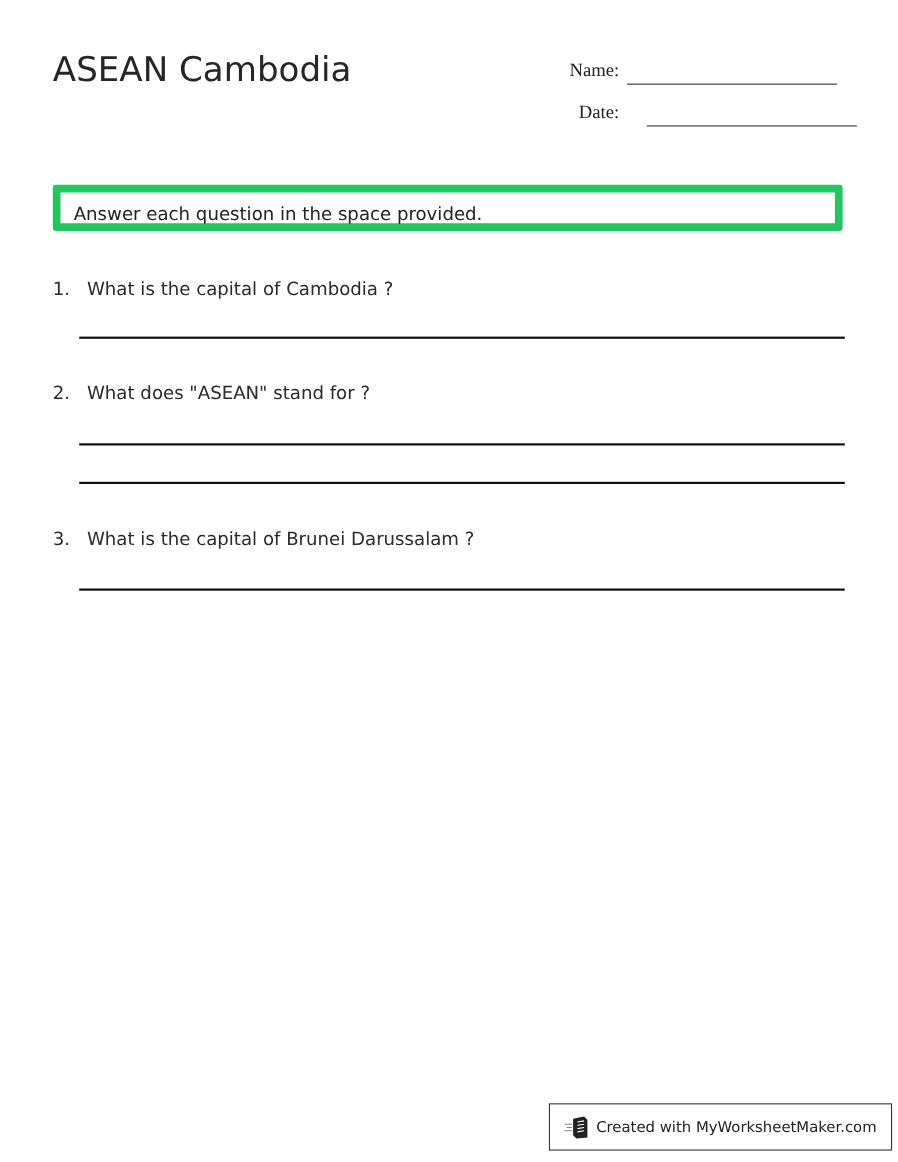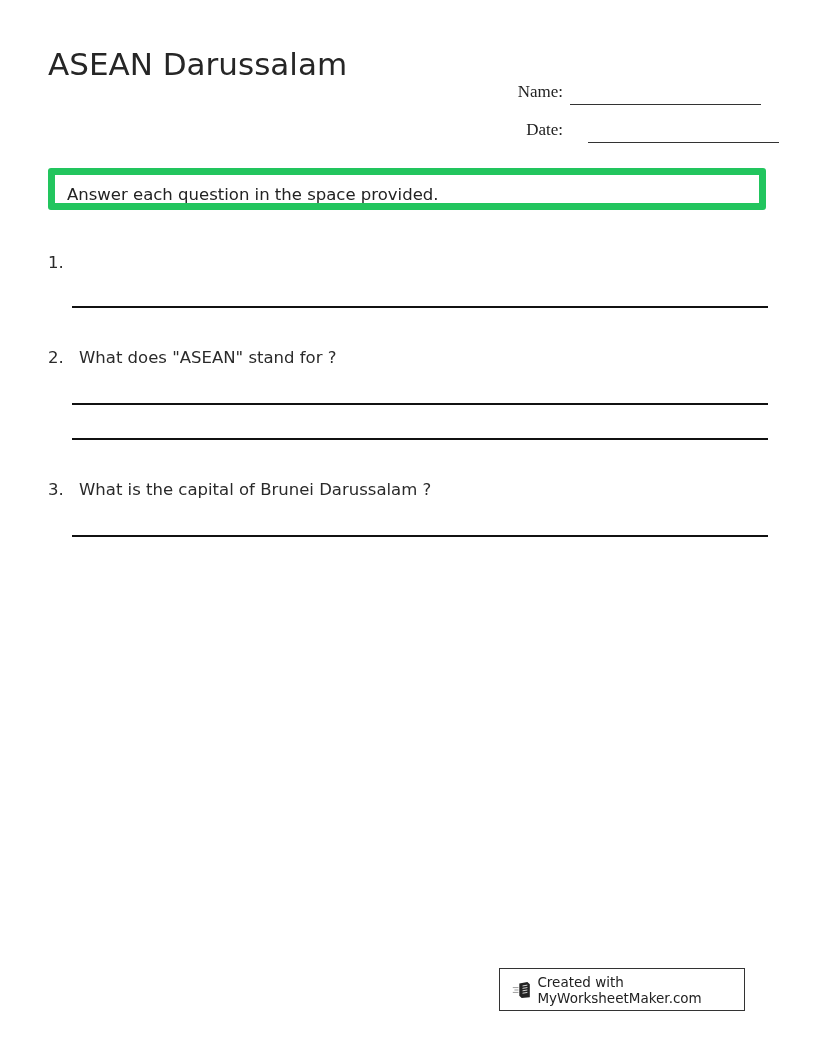--- a/index.html
+++ b/index.html
@@ -5,62 +5,63 @@
     html, body { margin: 0; padding: 0; background: #ffffff; }
     body { width: 816px; height: 1056px; position: relative; overflow: hidden; color: #222; }
     .title {
       position: absolute; left: 48px; top: 46px;
       font-family: "DejaVu Sans", sans-serif; font-size: 31px; font-weight: normal;
       color: #262626; letter-spacing: 0px; margin: 0;
     }
     .field-row { position: absolute; display: flex; align-items: flex-end; }
     .field-label {
       font-family: "Liberation Serif", serif; font-size: 17px; color: #222;
-      width: 56px; text-align: right; margin-right: 7px; line-height: 20px; margin-top: 28px;
+      width: 56px; text-align: right; margin-right: 7px; line-height: 20px;
     }
     .field-line { width: 191px; height: 1px; background: #333; margin-bottom: -3px; }
     .instructions {
       position: absolute; left: 48px; top: 168px; width: 718px; height: 42px;
       border: 7px solid #22c55e; border-radius: 3px; box-sizing: border-box;
       font-family: "DejaVu Sans", sans-serif; font-size: 16.5px; color: #222;
       padding-left: 12px; line-height: 40px;
     }
     .question {
       position: absolute; left: 48px;
       font-family: "DejaVu Sans", sans-serif; font-size: 16.5px; color: #2a2a2a;
       display: flex;
     }
     .q-num { width: 31px; }
     .answer-line { position: absolute; left: 72px; width: 696px; height: 2px; background: #111; }
     .footer {
-      position: absolute; left: 499px; top: 968px; width: 246px; height: 43px;
+      position: absolute; left: 499px; top: 1003px; width: 312px; height: 43px;
       border: 1px solid #333; box-sizing: border-box;
       display: flex; align-items: center; padding-left: 12px;
       font-family: "DejaVu Sans", sans-serif; font-size: 13.5px; color: #222;
     }
     .footer-icon { width: 24px; height: 22px; margin-right: 6px; }
   </style>
 </head>
 <body>
 
-<h1 class="title">ASEAN Darussalam</h1>
+<h1 class="title">ASEAN Cambodia</h1>
 
 <div class="field-row" style="left:507px; top:54px;">
   <span class="field-label">Name:</span>
   <span class="field-line"></span>
 </div>
 <div class="field-row" style="left:507px; top:92px;gap:18px;">
   <span class="field-label">Date:</span>
   <span class="field-line"></span>
 </div>
 
 <div class="instructions">Answer each question in the space provided.</div>
 
 <div class="question" style="top:253px;">
   <span class="q-num">1.</span>
+  <span>What is the capital of Cambodia ?</span>
 </div>
 <div class="answer-line" style="top:306px;"></div>
 
 <div class="question" style="top:348px;">
   <span class="q-num">2.</span>
   <span>What does "ASEAN" stand for ?</span>
 </div>
 <div class="answer-line" style="top:403px;"></div>
 <div class="answer-line" style="top:438px;"></div>
 

